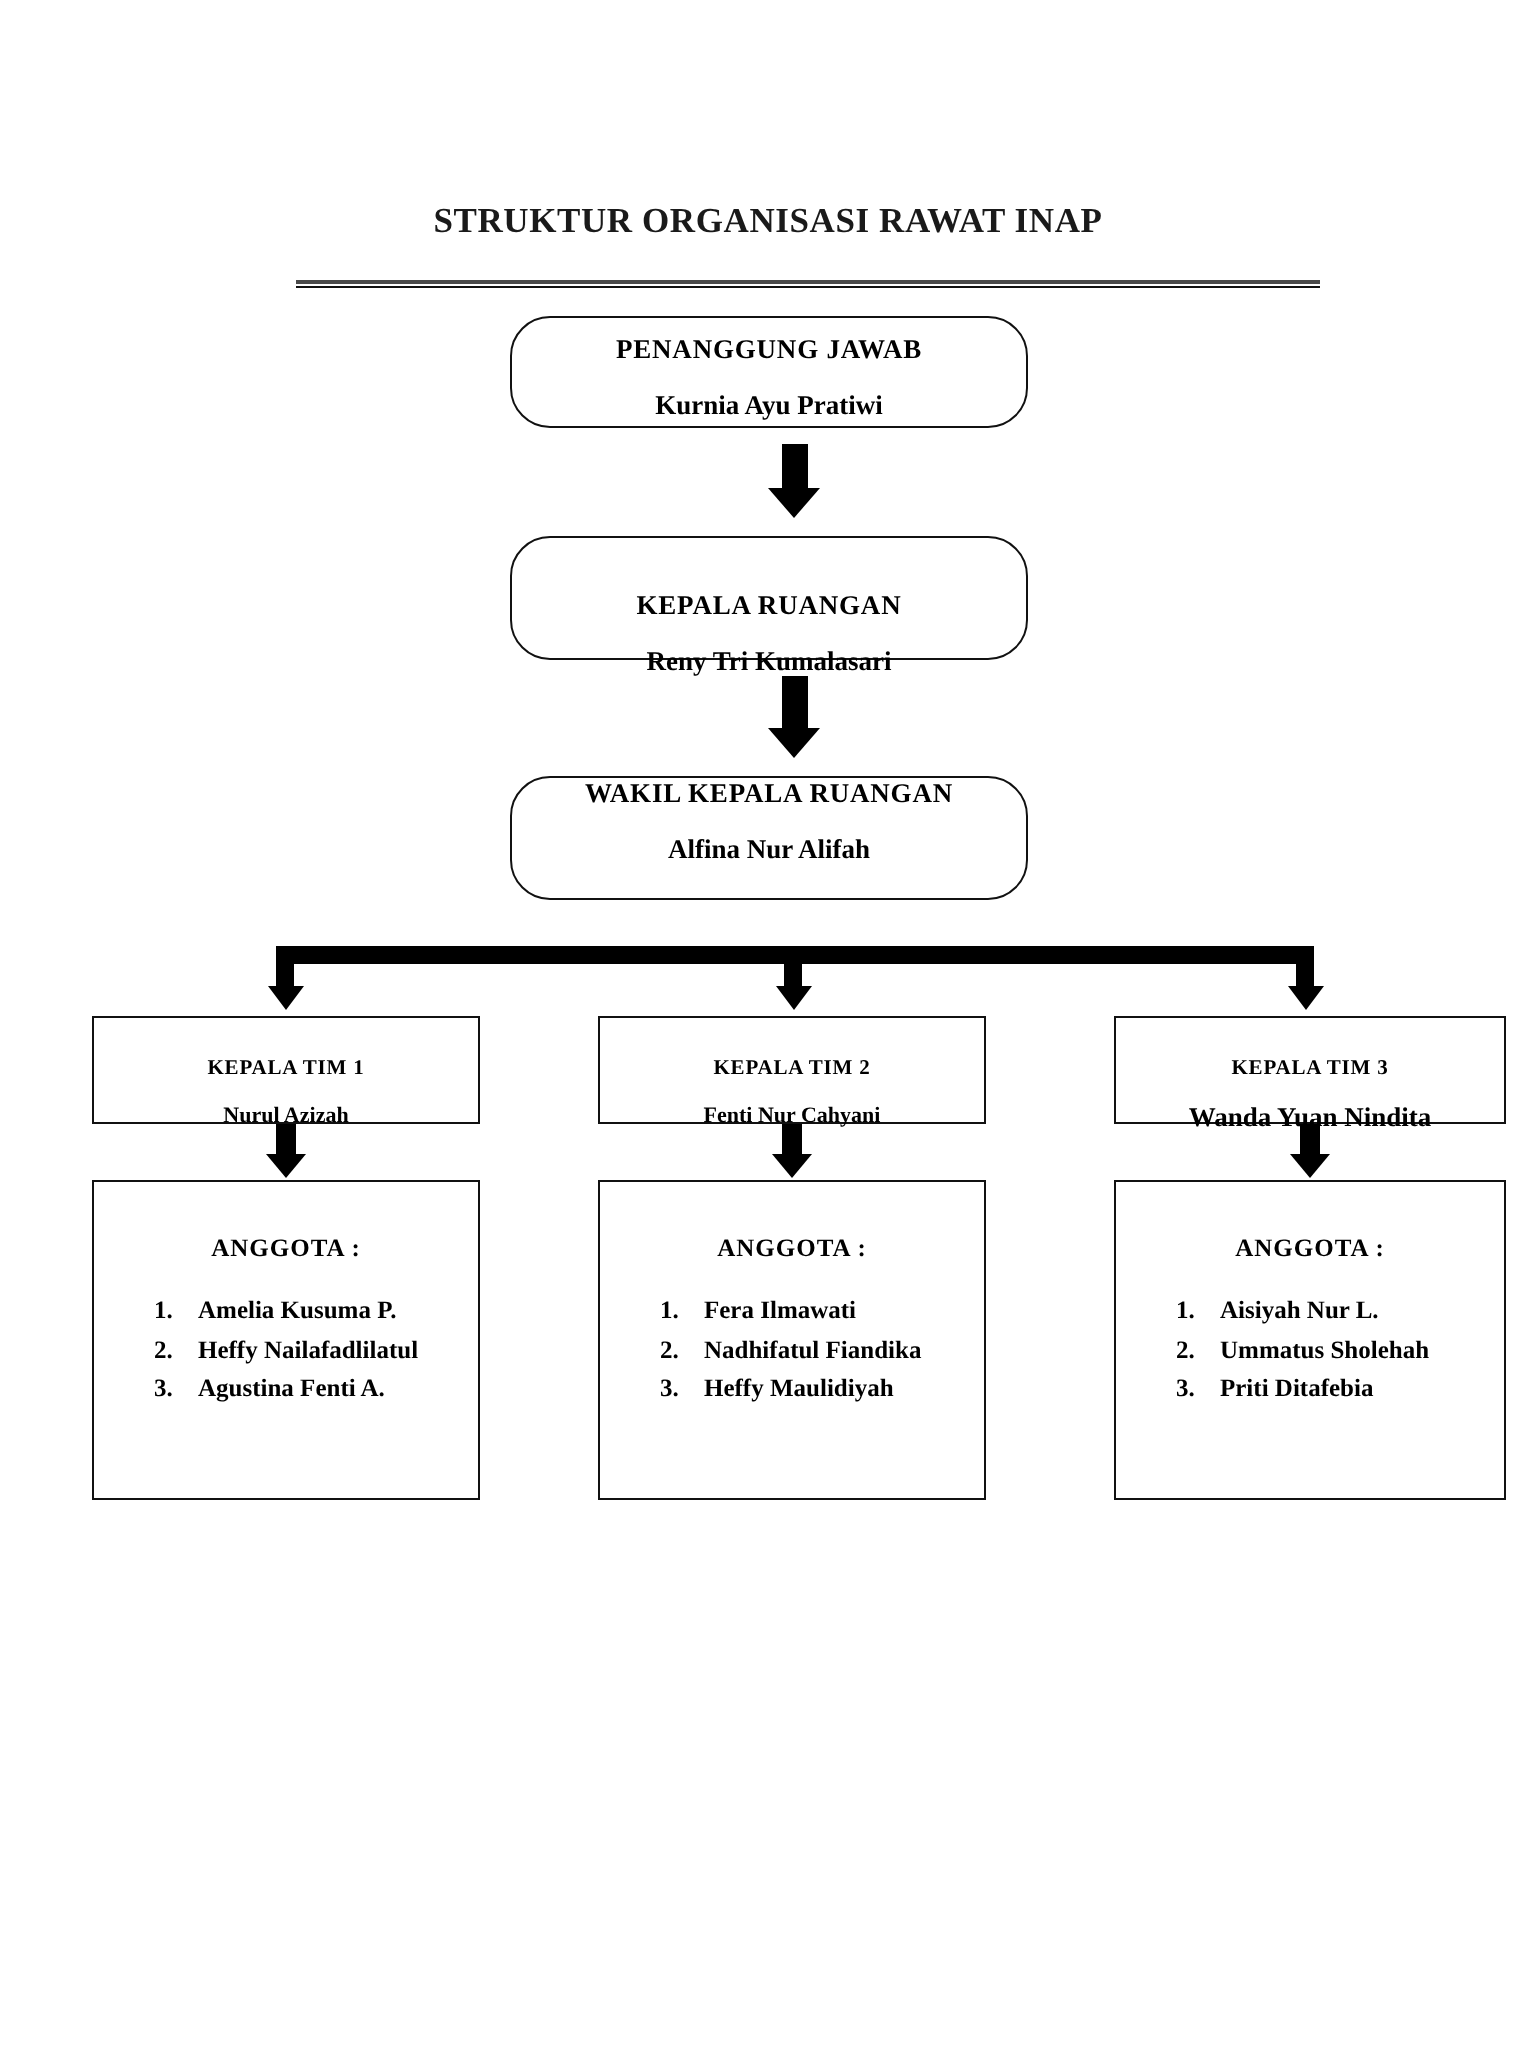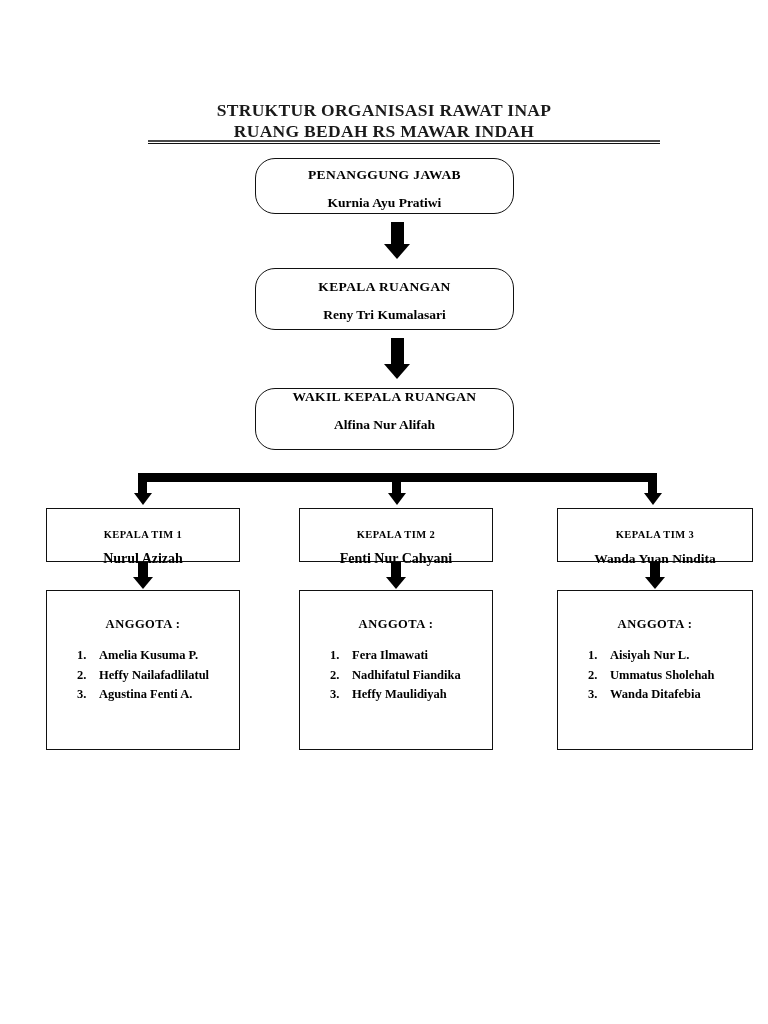--- a/index.html
+++ b/index.html
@@ -58,28 +58,28 @@
   .node-name {
     font-weight: bold;
   }
 
   
   .top-box { left: 255px; width: 259px; border-radius: 20px; }
   .top-box .node-title { font-size: 13.5px; line-height: 16px; }
   .top-box .node-name  { font-size: 13.5px; line-height: 16px; }
 
   #box-penanggung-jawab { top: 158px; height: 56px; padding-top: 8px; }
-  #box-kepala-ruangan   { top: 268px; height: 62px; padding-top: 10px; }
+  #box-kepala-ruangan   { top: 268px; height: 62px; padding-top: 26px; }
   #box-wakil-kepala     { top: 388px; height: 62px; }
   .top-box .node-name { margin-top: 12px; }
 
   
   .leader-box { top: 508px; height: 54px; padding-top: 19px; }
   .leader-box .node-title { font-size: 10.5px; line-height: 13px; }
-  .leader-box .node-name  { font-size: 14px; line-height: 13px; margin-top: 11px; }
+  .leader-box .node-name  { font-size: 11px; line-height: 13px; margin-top: 11px; }
   #box-kepala-tim-3 .node-name { font-size: 13.5px; }
 
   
   .member-box { top: 590px; height: 160px; }
   .member-box .node-title {
     font-size: 12.5px;
     line-height: 15px;
     margin-top: 26px;
     letter-spacing: 0.5px;
   }
@@ -154,21 +154,20 @@
     border-left: 9px solid transparent;
     border-right: 9px solid transparent;
     border-top: 12px solid #000000;
   }
 </style>
 </head>
 <body>
 
 <div id="title-block">
   <div class="title-line">STRUKTUR ORGANISASI RAWAT INAP</div>
-  <div class="title-line">RUANG BEDAH RS MAWAR INDAH</div>
 </div>
 <div id="title-rule"></div>
 
 <div class="node-box top-box" id="box-penanggung-jawab">
   <div class="node-title">PENANGGUNG JAWAB</div>
   <div class="node-name">Kurnia Ayu Pratiwi</div>
 </div>
 
 <div class="conn shaft" style="left:391px; top:222px; height:22px;"></div>
 <div class="head" style="left:384px; top:244px;"></div>
@@ -230,15 +229,15 @@
     <li><span class="idx">2.</span><span>Nadhifatul Fiandika</span></li>
     <li><span class="idx">3.</span><span>Heffy Maulidiyah</span></li>
   </ul>
 </div>
 
 <div class="node-box member-box col-3" id="members-tim-3">
   <div class="node-title">ANGGOTA :</div>
   <ul class="member-list">
     <li><span class="idx">1.</span><span>Aisiyah Nur L.</span></li>
     <li><span class="idx">2.</span><span>Ummatus Sholehah</span></li>
-    <li><span class="idx">3.</span><span>Wanda Ditafebia</span></li>
+    <li><span class="idx">3.</span><span>Priti Ditafebia</span></li>
   </ul>
 </div>
 
 </body></html>

